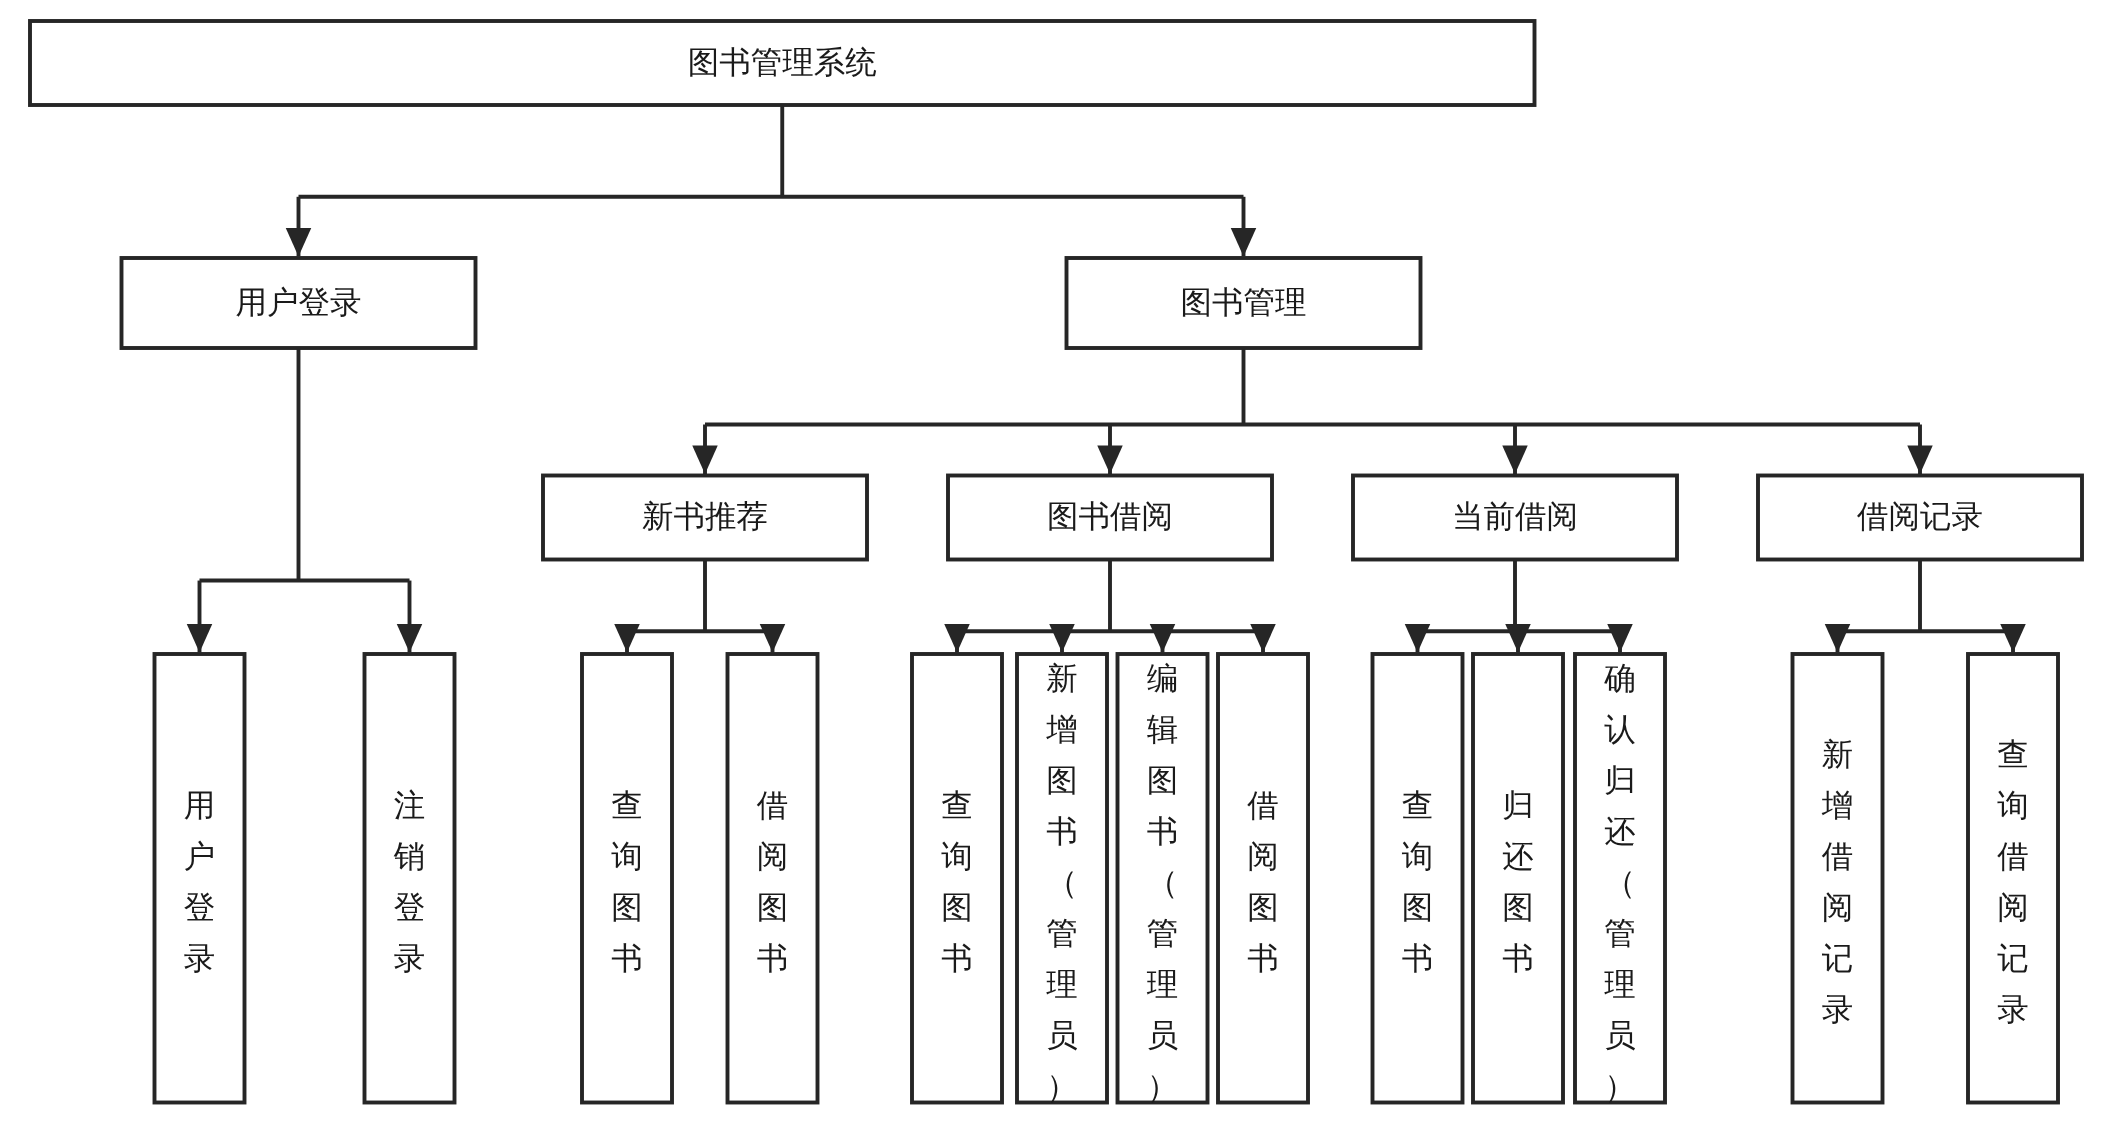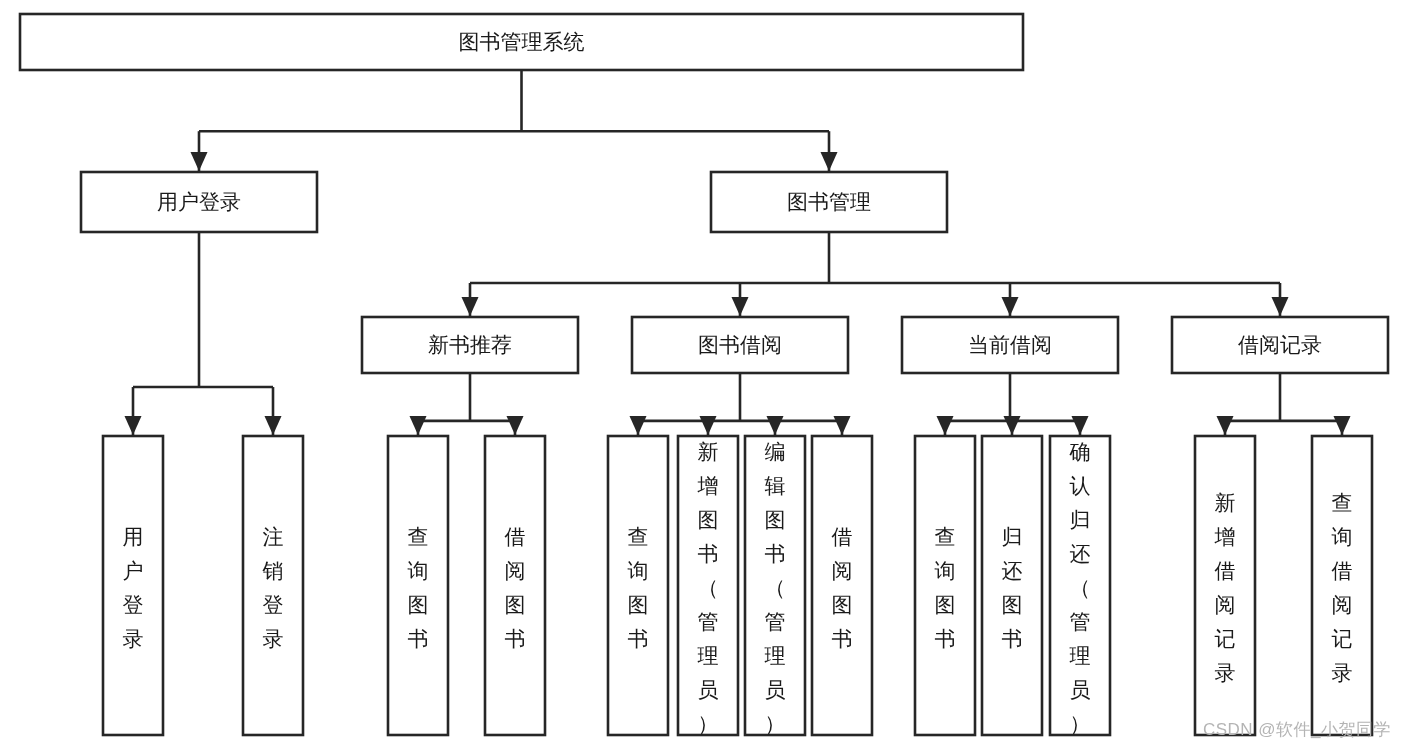--- a/index.html
+++ b/index.html
@@ -201,14 +201,13 @@
         <g>
           <rect class="node-box" x="1195" y="436" width="60" height="299"></rect>
           <text class="node-label-v"><tspan x="1225" y="510.02">新</tspan><tspan x="1225" y="544.02">增</tspan><tspan x="1225" y="578.02">借</tspan><tspan x="1225" y="612.02">阅</tspan><tspan x="1225" y="646.02">记</tspan><tspan x="1225" y="680.02">录</tspan></text>
         </g>
         <g>
           <rect class="node-box" x="1312" y="436" width="60" height="299"></rect>
           <text class="node-label-v"><tspan x="1342" y="510.02">查</tspan><tspan x="1342" y="544.02">询</tspan><tspan x="1342" y="578.02">借</tspan><tspan x="1342" y="612.02">阅</tspan><tspan x="1342" y="646.02">记</tspan><tspan x="1342" y="680.02">录</tspan></text>
         </g>
       </g>
   </svg>
-  <div class="watermark">CSDN @软件_小贺同学</div>
 </div>
 
 </body></html>

